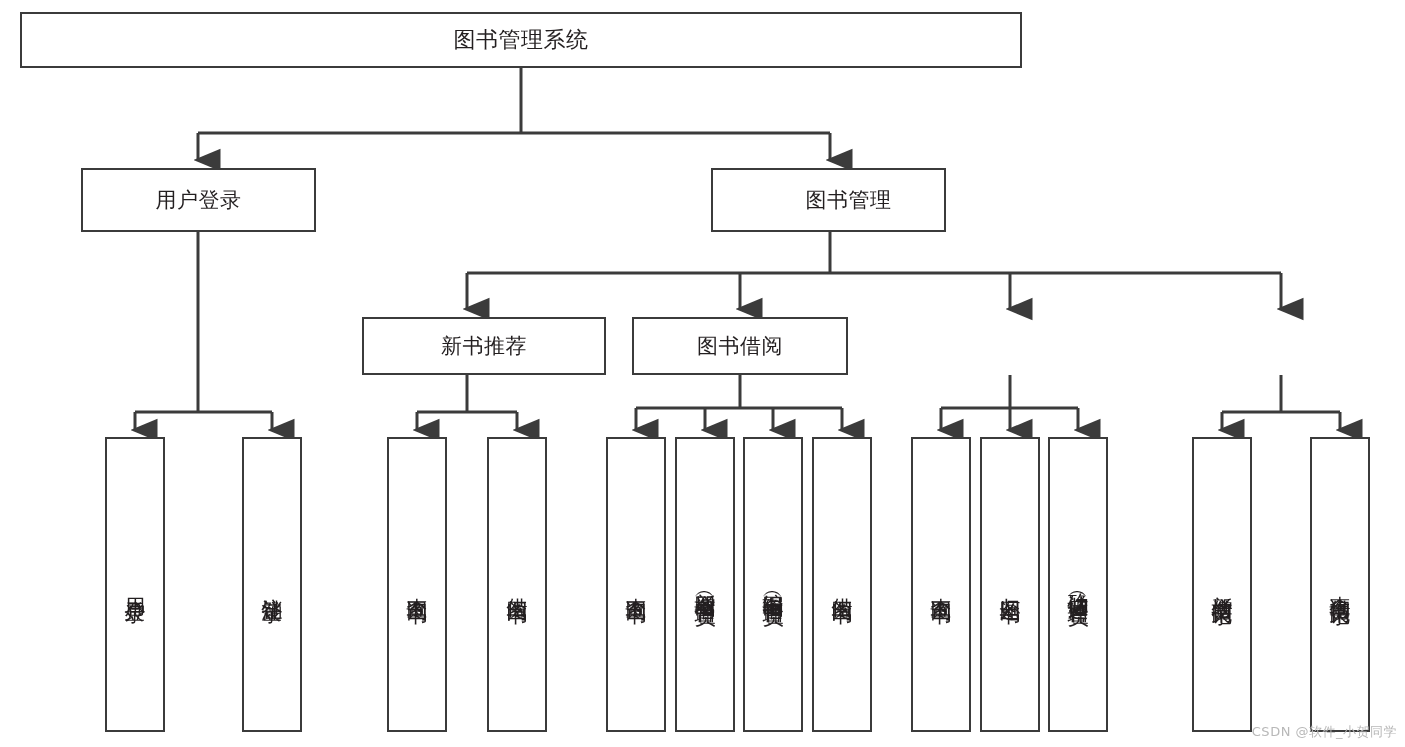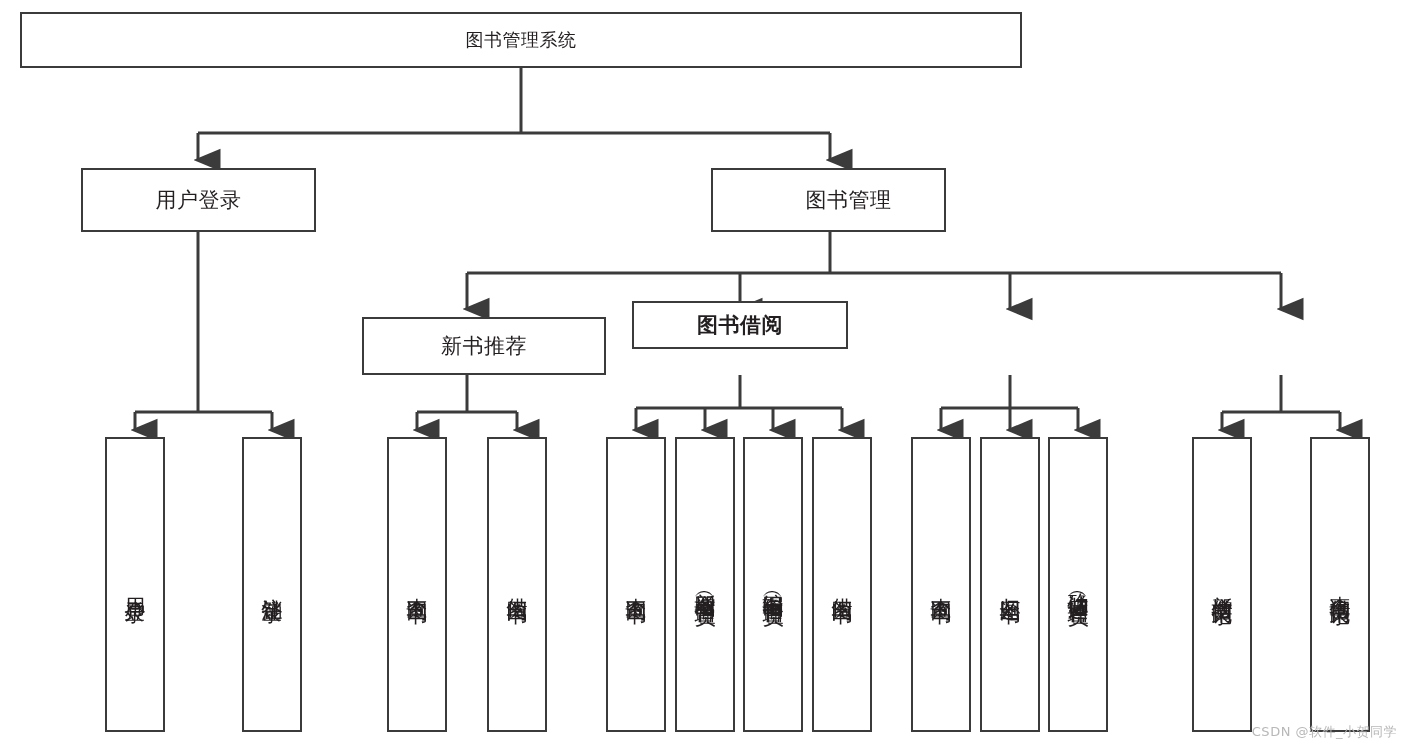--- a/index.html
+++ b/index.html
@@ -39,21 +39,21 @@
   .node .label {
     display: block;
     line-height: 1.18;
     letter-spacing: 0.5px;
     color: #231f20;
   }
   .node.horiz .label {
     font-size: 21px;
   }
   .node.root .label {
-    font-size: 18px;
+    font-size: 22px;
     text-align: right;
   }
   .node.vert {
     align-items: center;
     justify-content: center;
   }
   .node.vert .label {
     writing-mode: vertical-rl;
     text-orientation: upright;
     font-size: 21px;
@@ -133,21 +133,21 @@
   <div class="node horiz" style="left:81px; top:168px; width:235px; height:64px;">
     <span class="label">用户登录</span>
   </div>
   <div class="node horiz" style="left:711px; top:168px; width:235px; height:64px;padding-left:40px;">
     <span class="label">图书管理</span>
   </div>
 
   <div class="node horiz" style="left:362px; top:317px; width:244px; height:58px;">
     <span class="label">新书推荐</span>
   </div>
-  <div class="node horiz" style="left:632px; top:301px; width:216px; height:48px;font-weight:bold;">
+  <div class="node horiz" style="left:632px; top:317px; width:216px; height:58px;">
     <span class="label">图书借阅</span>
   </div>
 
   <div class="node vert" style="left:105px; top:437px; width:60px; height:295px;">
     <span class="label">用户登录</span>
   </div>
   <div class="node vert" style="left:242px; top:437px; width:60px; height:295px;">
     <span class="label">注销登录</span>
   </div>
 

